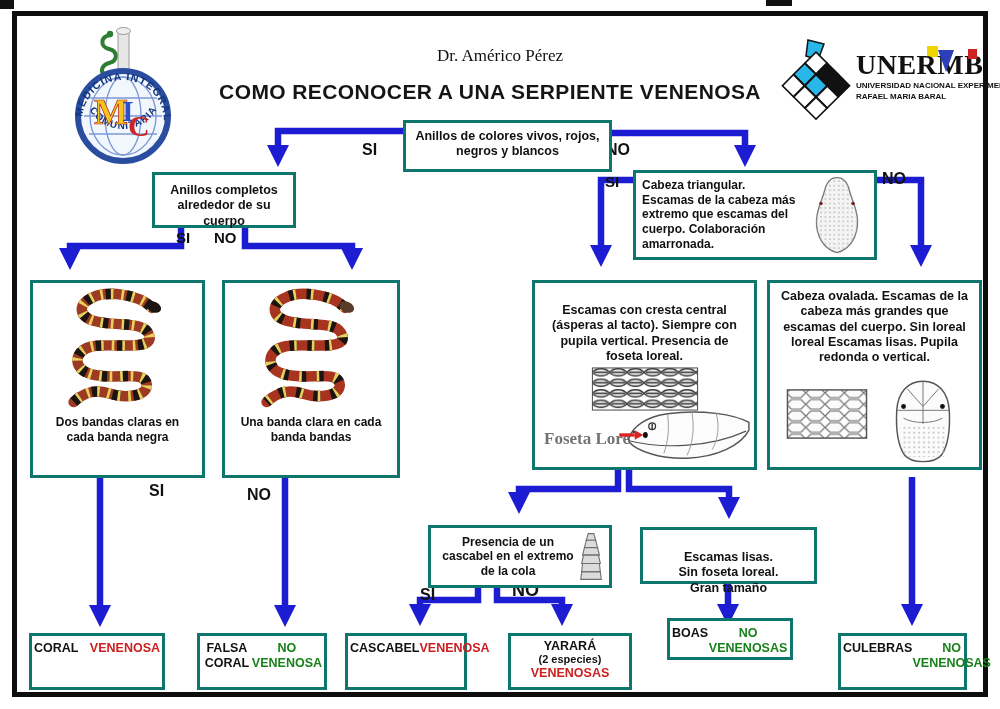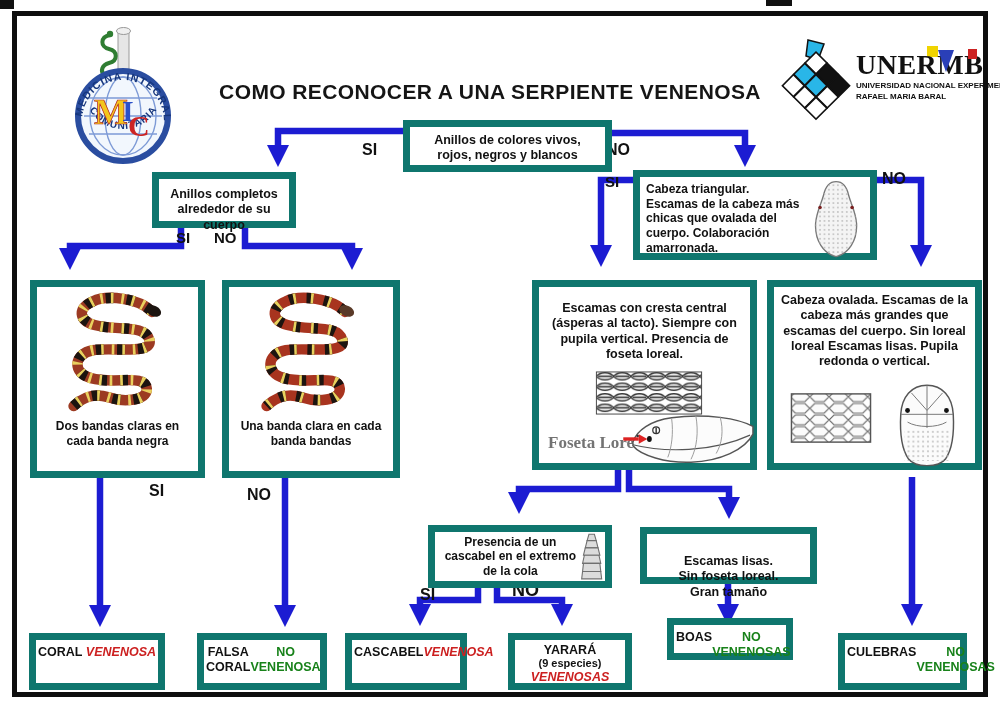--- a/index.html
+++ b/index.html
@@ -1,33 +1,33 @@
 <!DOCTYPE html>
 <html><head>
 <meta charset="utf-8">
 <style>
   html,body{margin:0;padding:0;background:#fff;}
   #stage{position:relative;width:1000px;height:709px;background:#fff;overflow:hidden;
          font-family:"Liberation Sans",sans-serif;}
   .abs{position:absolute;}
   #frame{position:absolute;left:12px;top:11px;width:966px;height:676px;border:5px solid #0e0e0e;}
   .mark{position:absolute;background:#111;}
-  .box{position:absolute;background:#fff;border:7px solid #0f766e;box-sizing:border-box;
+  .box{position:absolute;background:#fff;border:3px solid #0f766e;box-sizing:border-box;
        color:#111;font-weight:bold;font-size:12.5px;line-height:1.22;text-align:center;
        font-family:"Liberation Sans",sans-serif;}
   .lbl{position:absolute;font-weight:bold;font-size:16px;color:#111;white-space:nowrap;}
   .credit{position:absolute;left:300px;top:46px;width:400px;text-align:center;
           font-family:"Liberation Serif",serif;font-size:17px;color:#111;}
   .title{position:absolute;left:180px;top:80px;width:620px;text-align:center;
          font-weight:bold;font-size:21px;letter-spacing:.4px;color:#151515;}
   .wires{position:absolute;left:0;top:0;pointer-events:none;}
   .cap{font-weight:bold;font-size:12px;line-height:1.25;}
   .resbox{display:flex;flex-direction:row;justify-content:space-between;
           padding:5px 2px 7px;}
-  .st-red{color:#cc2020;font-style:italic;}
+  .st-red{color:#cc2020;}
   .st-green{color:#18821a;}
   .sub{font-size:11px;}
   .fos{position:absolute;font-family:"Liberation Serif",serif;font-weight:bold;
        font-size:17px;color:#737373;white-space:nowrap;}
 </style>
 </head>
 <body>
 
 <div id="stage">
   <div id="frame"></div>
@@ -56,20 +56,21 @@
       <textPath href="#arcTop" startOffset="3%">MEDICINA INTEGRAL</textPath>
     </text>
     <text font-family="Liberation Sans, sans-serif" font-weight="bold" font-size="10" fill="#16367c" letter-spacing="1">
       <textPath href="#arcBot" startOffset="6%">COMUNITARIA</textPath>
     </text>
     <text x="28" y="100" font-family="Liberation Serif, serif" font-weight="bold" font-size="36" fill="#f3c61c" stroke="#b22222" stroke-width="0.7">M</text>
     <text x="56" y="97" font-family="Liberation Serif, serif" font-weight="bold" font-size="30" fill="#2b50c8">I</text>
     <text x="62" y="112" font-family="Liberation Serif, serif" font-weight="bold" font-size="30" fill="#cc2424">C</text>
   </svg>
 
+  <div class="credit">Dr. Américo Pérez</div>
   <div class="title">COMO RECONOCER A UNA SERPIENTE VENENOSA</div>
 
   <svg class="abs" style="left:778px;top:38px" width="230" height="86" viewBox="0 0 230 86">
     <path d="M30,2 L46,6 L40,22 L28,18 Z" fill="#29b6e8" stroke="#111" stroke-width="1.5"></path>
     <g transform="translate(38,48) rotate(45)" stroke="#111" stroke-width="1.6">
       <rect x="-24" y="-24" width="15.5" height="15.5" fill="#fff"></rect>
       <rect x="-8" y="-24" width="15.5" height="15.5" fill="#111"></rect>
       <rect x="8" y="-24" width="15.5" height="15.5" fill="#111"></rect>
       <rect x="-24" y="-8" width="15.5" height="15.5" fill="#29b6e8"></rect>
       <rect x="-8" y="-8" width="15.5" height="15.5" fill="#29b6e8"></rect>
@@ -143,31 +144,31 @@
     <svg style="margin-top:4px" width="128" height="122" viewBox="0 0 130 140">
       <path d="M104,24 C90,8 52,4 36,12 C18,20 20,34 38,39 C64,46 96,38 101,56 C106,74 58,64 36,68 C14,72 12,94 34,100 C62,108 96,94 98,112 C99,126 72,128 54,122 C38,117 26,121 14,132" fill="none" stroke="#a8341f" stroke-width="12" stroke-linecap="round"></path>
       <path d="M104,24 C90,8 52,4 36,12 C18,20 20,34 38,39 C64,46 96,38 101,56 C106,74 58,64 36,68 C14,72 12,94 34,100 C62,108 96,94 98,112 C99,126 72,128 54,122 C38,117 26,121 14,132" fill="none" stroke="#1c1410" stroke-width="12" stroke-dasharray="8 12"></path>
       <path d="M104,24 C90,8 52,4 36,12 C18,20 20,34 38,39 C64,46 96,38 101,56 C106,74 58,64 36,68 C14,72 12,94 34,100 C62,108 96,94 98,112 C99,126 72,128 54,122 C38,117 26,121 14,132" fill="none" stroke="#e9d05e" stroke-width="12" stroke-dasharray="3 17"></path>
       <ellipse cx="106" cy="23" rx="9" ry="6" fill="#5a3a28" transform="rotate(25 106 23)"></ellipse>
     </svg>
     <div class="cap" style="padding:2px 10px">Una banda clara en cada banda bandas</div>
   </div>
 
   <div class="box" style="left:633px;top:170px;width:244px;height:90px;text-align:left;display:flex">
-    <div style="width:158px;padding:5px 2px 4px 6px;font-size:12px">Cabeza triangular. Escamas de la cabeza más chicas que ovalada del cuerpo. Colaboración amarronada.</div>
+    <div style="width:158px;padding:5px 2px 4px 6px;font-size:12px">Cabeza triangular. Escamas de la cabeza más extremo que escamas del cuerpo. Colaboración amarronada.</div>
     <svg width="70" height="82" viewBox="0 0 70 92" style="margin-top:2px">
       <path d="M35,3 C28,3 23,9 21,18 C18,29 13,37 12,50 C11,69 21,84 35,87 C49,84 59,69 58,50 C57,37 52,29 49,18 C47,9 42,3 35,3 Z" fill="#f4f4f4" stroke="#777" stroke-width="1.5"></path>
       <path d="M35,3 C28,3 23,9 21,18 C18,29 13,37 12,50 C11,69 21,84 35,87 C49,84 59,69 58,50 C57,37 52,29 49,18 C47,9 42,3 35,3 Z" fill="url(#dots)" opacity="0.9"></path>
       <circle cx="17" cy="32" r="2" fill="#7a2020"></circle>
       <circle cx="53" cy="32" r="2" fill="#7a2020"></circle>
     </svg>
   </div>
 
   <div class="box" style="left:532px;top:280px;width:225px;height:190px">
-    <div style="padding:14px 8px 0">Escamas con cresta central (ásperas al tacto). Siempre con pupila vertical. Presencia de foseta loreal.</div>
+    <div style="padding:20px 8px 0">Escamas con cresta central (ásperas al tacto). Siempre con pupila vertical. Presencia de foseta loreal.</div>
     <svg class="abs" style="left:56px;top:84px" width="108" height="44" viewBox="0 0 110 46">
       <defs>
         <pattern id="keel" width="18" height="11" patternUnits="userSpaceOnUse">
           <path d="M0,5.5 C4,0.5 14,0.5 18,5.5 C14,10.5 4,10.5 0,5.5 Z" fill="#f0f0f0" stroke="#333" stroke-width="1.3"></path>
           <path d="M2,5.5 H16" stroke="#333" stroke-width="1.6"></path>
         </pattern>
       </defs>
       <rect x="0" y="1" width="110" height="44" fill="url(#keel)" stroke="#444"></rect>
     </svg>
     <div class="fos" style="left:9px;top:146px">Foseta Loreal</div>
@@ -238,21 +239,21 @@
   <div class="box resbox" style="left:197px;top:633px;width:130px;height:57px">
     <div>FALSA CORAL</div>
     <div class="st-green">NO VENENOSA</div>
   </div>
   <div class="box resbox" style="left:345px;top:633px;width:122px;height:57px">
     <div>CASCABEL</div>
     <div class="st-red">VENENOSA</div>
   </div>
   <div class="box" style="left:508px;top:633px;width:124px;height:57px;padding-top:3px;line-height:1.15">
     <div>YARARÁ</div>
-    <div class="sub">(9 especies)</div>
+    <div class="sub">(2 especies)</div>
     <div class="st-red">VENENOSAS</div>
   </div>
   <div class="box resbox" style="left:667px;top:618px;width:126px;height:42px">
     <div>BOAS</div>
     <div class="st-green">NO VENENOSAS</div>
   </div>
   <div class="box resbox" style="left:838px;top:633px;width:129px;height:57px">
     <div>CULEBRAS</div>
     <div class="st-green">NO VENENOSAS</div>
   </div>

